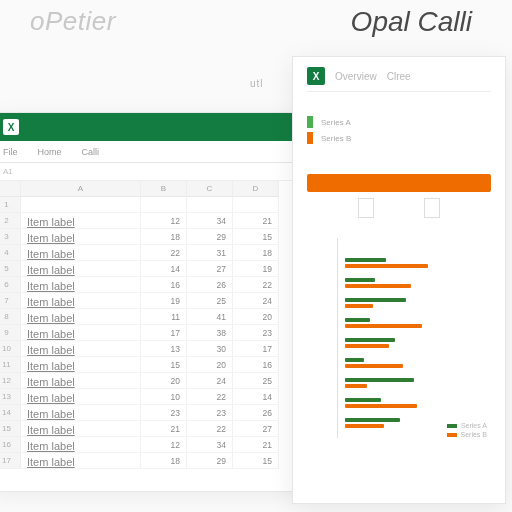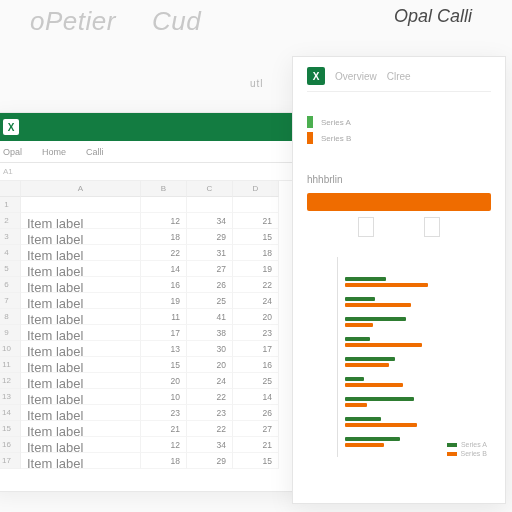--- a/index.html
+++ b/index.html
@@ -20,21 +20,21 @@
     padding: 0 30px;
     font-style: italic;
   }
   .top-titles .ghost {
     font-size: 26px;
     letter-spacing: 0.5px;
     color: #c8c8c8;
     white-space: nowrap;
   }
   .top-titles .main {
-    font-size: 18px;
+    font-size: 28px;
     color: #4a4a4a;
     white-space: nowrap;
     margin-left: auto;
     margin-right: 10px;
   }
 
   
   .sheet {
     position: absolute;
     left: -8px;
@@ -116,21 +116,21 @@
   }
   .grid .cell {
     border-right: 1px solid #f2f2f2;
     border-bottom: 1px solid #f4f4f4;
     padding: 3px 6px;
     height: 16px;
     overflow: hidden;
     white-space: nowrap;
     text-overflow: ellipsis;
   }
-  .grid .cell.lbl { font-size: 13px; color: #888; }
+  .grid .cell.lbl { font-size: 11px; color: #888; text-decoration: underline; }
   .grid .cell.val { text-align: right; color: #8a8a8a; font-size: 8.5px; }
   
 
   
   .panel {
     position: absolute;
     right: 6px;
     top: 56px;
     width: 214px;
     height: 448px;
@@ -241,33 +241,32 @@
     vertical-align: middle;
   }
   .legend2 .gl::before { background: #2e7d32; }
   .legend2 .ol::before { background: #ef6c00; }
 </style>
 </head>
 <body>
 
 <div class="top-titles">
   <span class="ghost">oPetier</span>
-  <span class="ghost">Cud</span>
   <span class="main">Opal Calli</span>
 </div>
 
 <div class="small-col-tag">utl</div>
 
 <div class="sheet">
   <div class="sheet-titlebar">
     <span class="sheet-icon">X</span>
     <span class="sheet-title"></span>
   </div>
   <div class="sheet-ribbon">
-    <span>Opal</span>
+    <span>File</span>
     <span>Home</span>
     <span>Calli</span>
   </div>
   <div class="sheet-sub">
     <span>A1</span>
     <span></span>
   </div>
   <div class="grid" id="grid">
       <div class="hd"></div>
       <div class="hd">A</div>
@@ -373,21 +372,20 @@
     <div class="legend-row">
       <span class="dot g"></span>
       <span>Series A</span>
     </div>
     <div class="legend-row">
       <span class="dot o"></span>
       <span>Series B</span>
     </div>
   </div>
 
-  <div class="panel-label">hhhbrlin</div>
   <div class="orange-bar"></div>
 
   <div class="mini-block">
     <span class="cap"></span>
     <div class="sq"></div>
     <div class="sq"></div>
     <span class="cap"></span>
   </div>
 
   <div class="chart-area">

